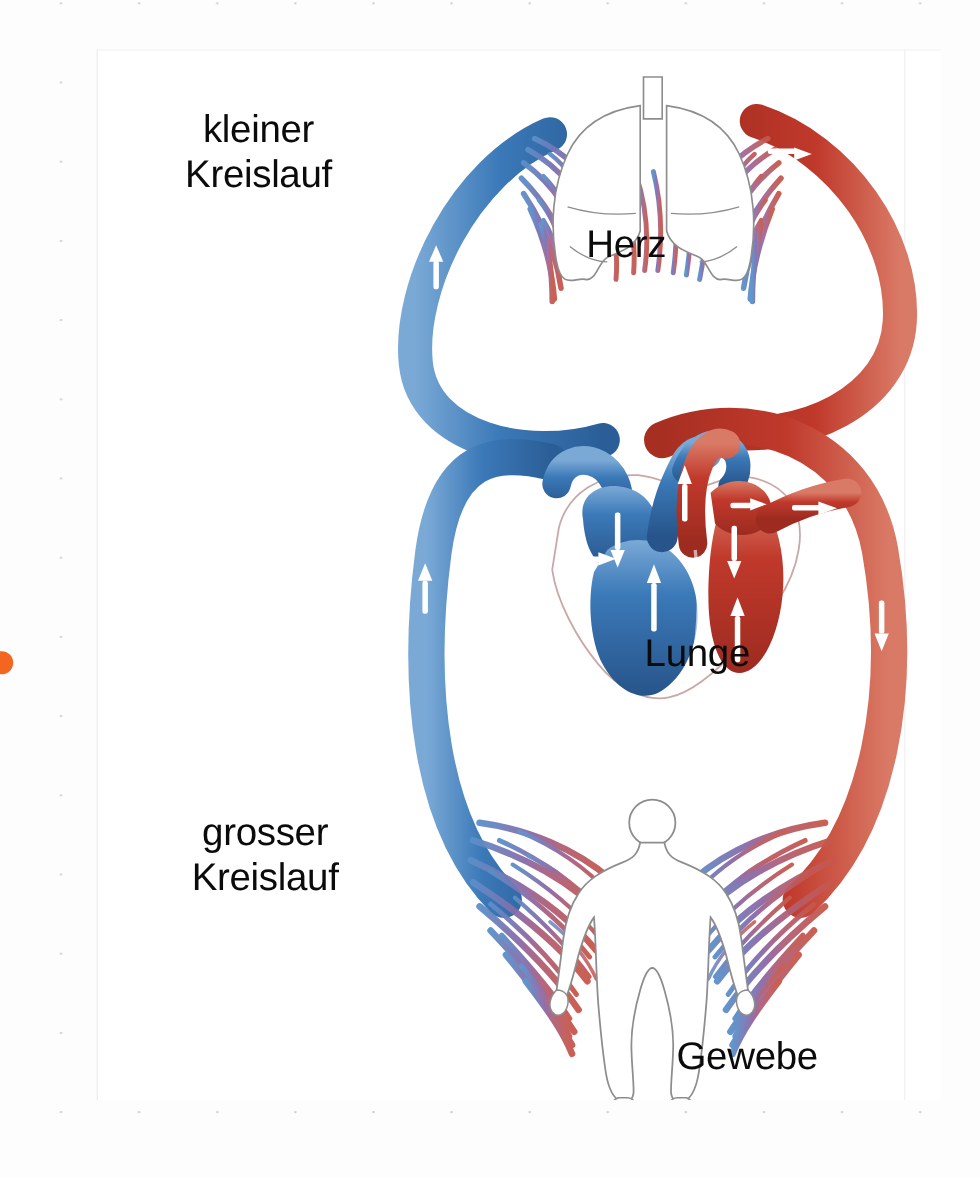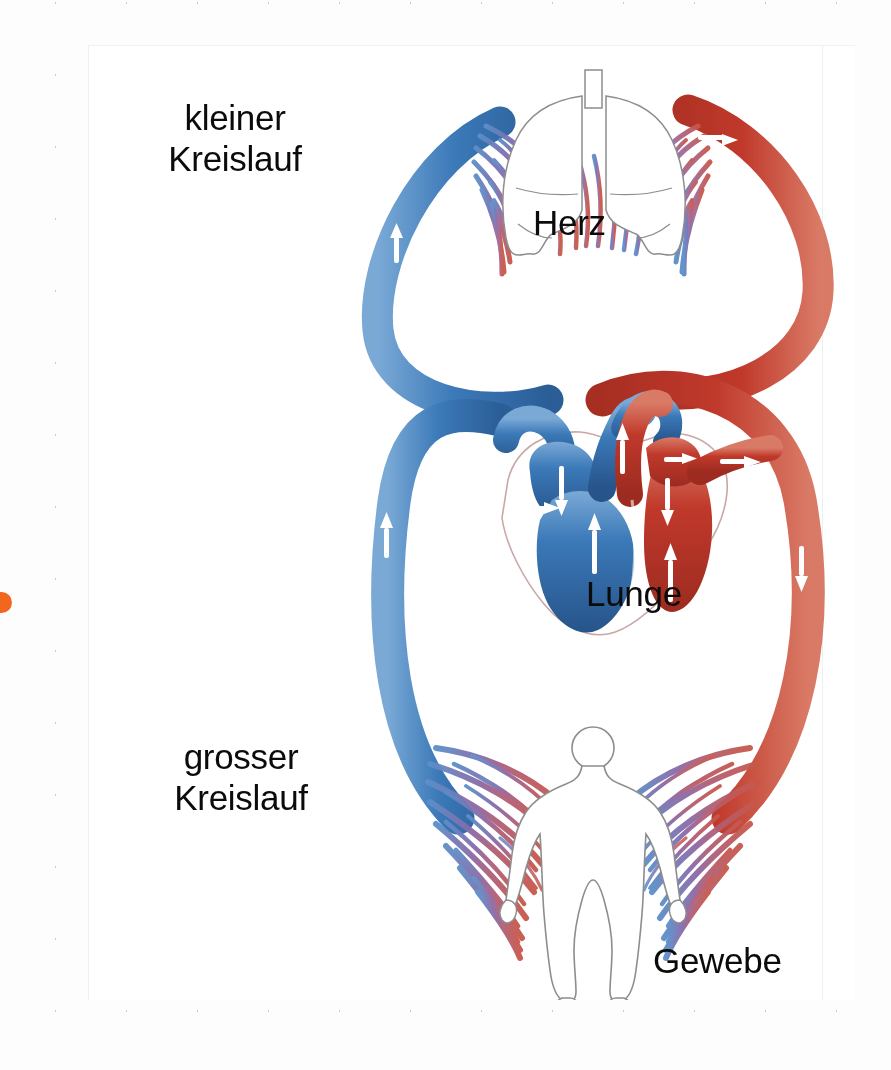--- a/index.html
+++ b/index.html
@@ -61,21 +61,21 @@
     font-size:35px;
     line-height:1.18;
     letter-spacing:-0.3px;
     white-space:pre;
     font-weight:400;
   }
   #label-kleiner{ left:140px; top:97px; text-align:center; width:190px;}
   #label-grosser{ left:146px; top:708px; text-align:center; width:190px;margin-top:28px;}
   #label-lunge{ left:533px; top:202px; }
   #label-herz{ left:586px; top:573px; }
-  #label-gewebe{ left:653px; top:940px; }
+  #label-gewebe{ left:615px; top:940px; }
 </style>
 </head>
 <body>
 
 <div id="canvas">
 
   <div id="page-sheet"></div>
   <div class="guide-v" id="guide-left"></div>
   <div class="guide-v" id="guide-right"></div>
 

